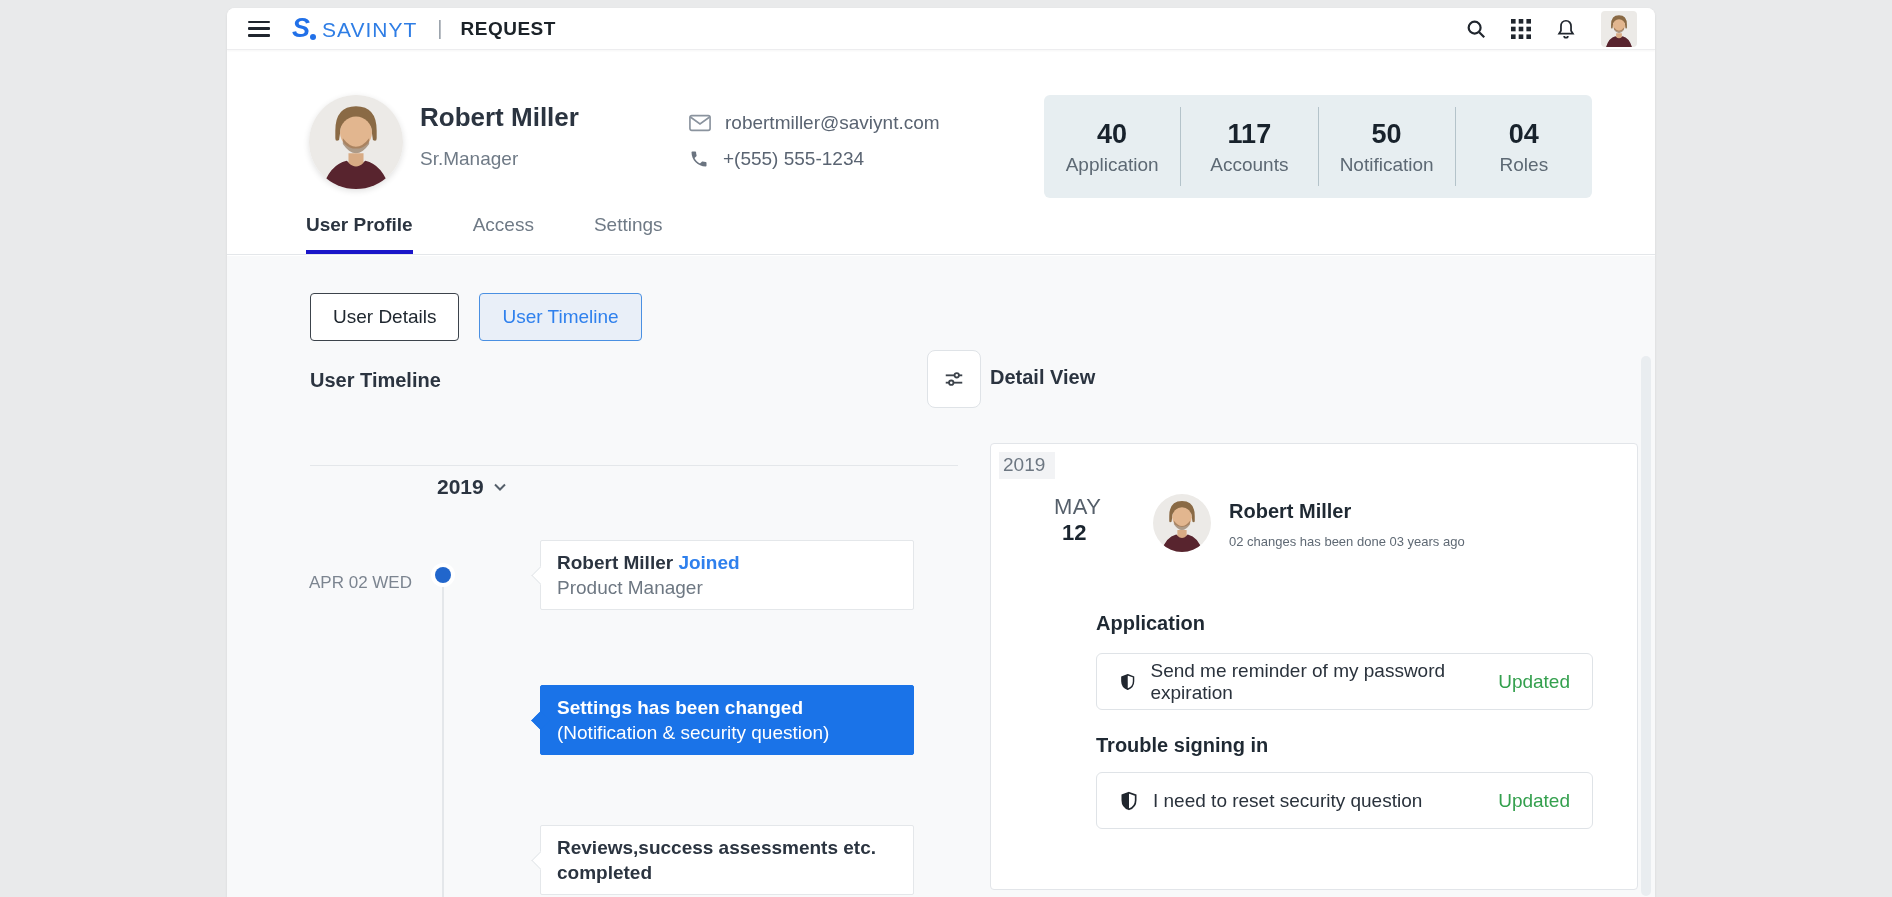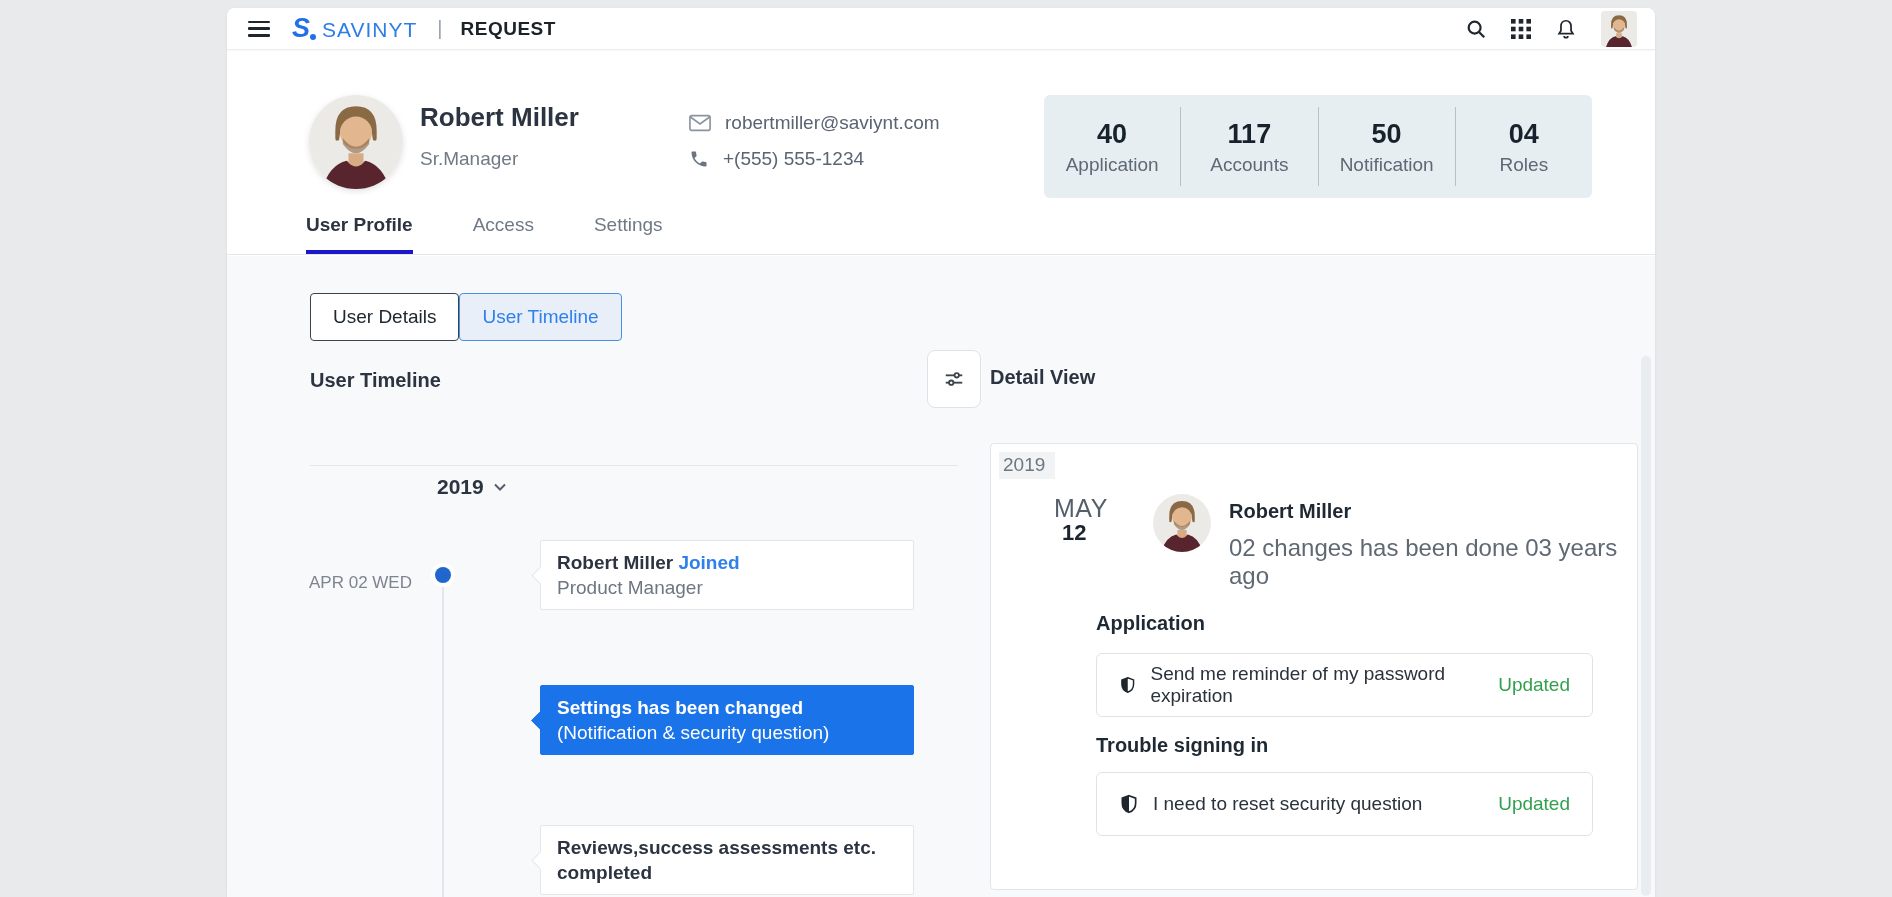--- a/index.html
+++ b/index.html
@@ -37,21 +37,21 @@
   .stat-val { font-size:27px; font-weight:700; color:#18222c; line-height:32px; }
   .stat-label { font-size:19px; color:#5d6974; margin-top:4px; }
 
   .tabs { position:absolute; left:79px; bottom:0; display:flex; gap:60px; }
   .tab { font-size:19px; color:#6f7a86; padding-bottom:14px; cursor:pointer; }
   .tab.active { color:#2b3440; font-weight:700; border-bottom:4px solid #1b16c9; }
 
   
   .body { position:absolute; left:0; top:248px; width:100%; height:641px; background:#f8f9fa; }
 
-  .btn-row { position:absolute; left:83px; top:37px; display:flex; }
+  .btn-row { position:absolute; left:83px; top:37px; display:flex; gap:20px; }
   .vbtn { height:48px; padding:0 22px; display:flex; align-items:center; font-size:19px; border-radius:4px; cursor:pointer; background:#fff; border:1px solid #3c434b; color:#202830; }
   .vbtn.active { background:#e9eff8; border:1px solid #4a90e2; color:#2f80ed; }
 
   .tl-head { position:absolute; left:83px; top:113px; font-size:20px; font-weight:700; color:#2b3440; }
   .date-box { position:absolute; left:472px; top:94px; width:220px; height:58px; background:#fff; border:1px solid #dfe3e7; border-radius:8px; display:flex; align-items:center; justify-content:center; gap:8px; font-size:19px; color:#6d7782; cursor:pointer; }
   .filter-btn { position:absolute; left:700px; top:94px; width:54px; height:58px; background:#fff; border:1px solid #dfe3e7; border-radius:8px; display:flex; align-items:center; justify-content:center; cursor:pointer; }
   .tl-divider { position:absolute; left:83px; top:209px; width:648px; height:1px; background:#e4e7ea; }
 
   .year-row { position:absolute; left:210px; top:219px; display:flex; align-items:center; gap:8px; font-size:21px; font-weight:700; color:#2b3440; cursor:pointer; }
 
@@ -65,27 +65,27 @@
   .tl-card .t1 .accent { color:#2f80ed; }
   .tl-card .t2 { color:#6d7782; }
   .tl-card.highlight { background:#1a73e8; border-color:#1a73e8; color:#fff; }
   .tl-card.highlight:before { background:#1a73e8; border-color:#1a73e8; }
   .tl-card.highlight .t1, .tl-card.highlight .t2 { color:#fff; }
 
   
   .dv-head { position:absolute; left:763px; top:110px; font-size:20px; font-weight:700; color:#2b3440; }
   .dv-card { position:absolute; left:763px; top:187px; width:648px; height:447px; background:#fff; border:1px solid #e2e5e9; border-radius:4px; }
   .dv-year { position:absolute; left:8px; top:8px; font-size:19px; color:#6d7782; background:#f2f3f5; padding:2px 10px 3px 4px; }
-  .dv-month { position:absolute; left:63px; top:50px; font-size:25px; color:#555f6a; letter-spacing:.5px; }
+  .dv-month { position:absolute; left:63px; top:50px; font-size:22px; color:#555f6a; letter-spacing:.5px; }
   .dv-day { position:absolute; left:71px; top:76px; font-size:22px; font-weight:700; color:#1b252f; }
   .dv-avatar { position:absolute; left:162px; top:50px; width:58px; height:58px; border-radius:50%; overflow:hidden; }
   .dv-name { position:absolute; left:238px; top:56px; font-size:20px; font-weight:700; color:#1f2933; }
-  .dv-summary { position:absolute; left:238px; top:90px; font-size:24px; color:#5f6974; }
+  .dv-summary { position:absolute; left:238px; top:90px; font-size:13px; color:#5f6974; }
   .dv-section-h { position:absolute; left:105px; font-size:20px; font-weight:700; color:#1f2933; }
-  .dv-item { position:absolute; left:105px; width:497px; height:64px; background:#fff; border:1px solid #dfe3e7; border-radius:6px; display:flex; align-items:center; padding:0 22px; gap:14px; }
+  .dv-item { position:absolute; left:105px; width:497px; height:57px; background:#fff; border:1px solid #dfe3e7; border-radius:6px; display:flex; align-items:center; padding:0 22px; gap:14px; }
   .dv-item-text { font-size:19px; color:#2a323c; }
   .dv-status { margin-left:auto; font-size:19px; color:#34a04e; }
 
   .scrollbar { position:absolute; right:4px; top:100px; width:10px; height:540px; background:#e9edf0; border-radius:5px; cursor:pointer; }
 
   .av-svg { width:100%; height:100%; display:block; }
 </style>
 </head>
 <body>
 

